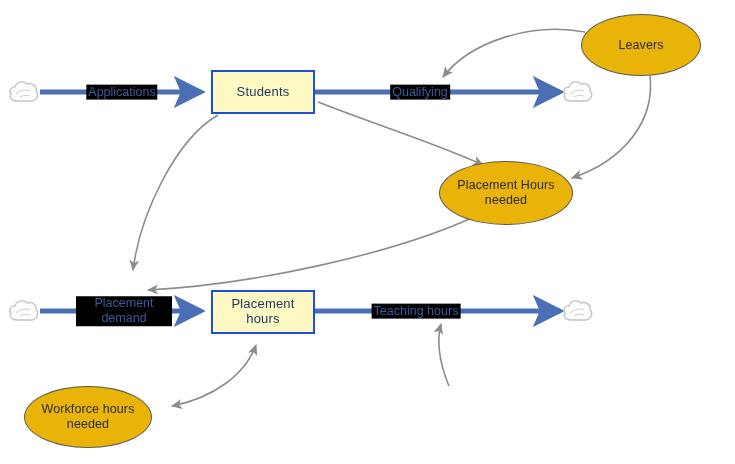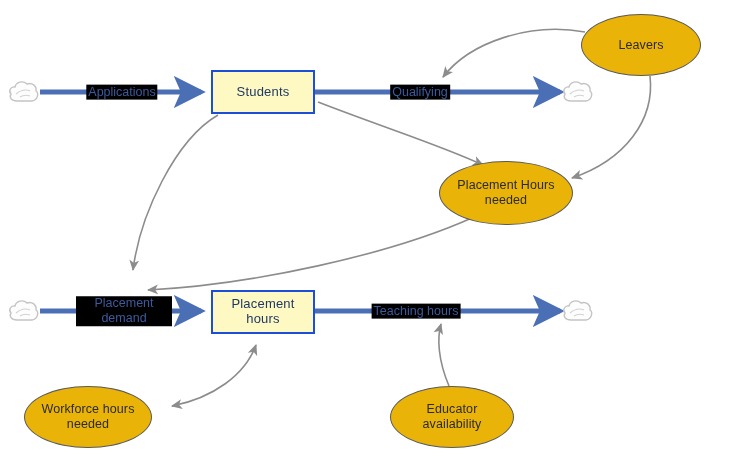--- a/index.html
+++ b/index.html
@@ -178,17 +178,14 @@
   </div>
 
   <div class="aux" style="left:439px; top:161px; width:134px; height:64px;">
     <span>Placement Hours<br>needed</span>
   </div>
 
   <div class="aux" style="left:24px; top:386px; width:128px; height:62px;">
     <span>Workforce hours<br>needed</span>
   </div>
 
-  <div class="aux" style="left:390px; top:386px; width:124px; height:62px;">
-    <span>Educator<br>availability</span>
-  </div>
 
 </div>
 
 </body></html>

